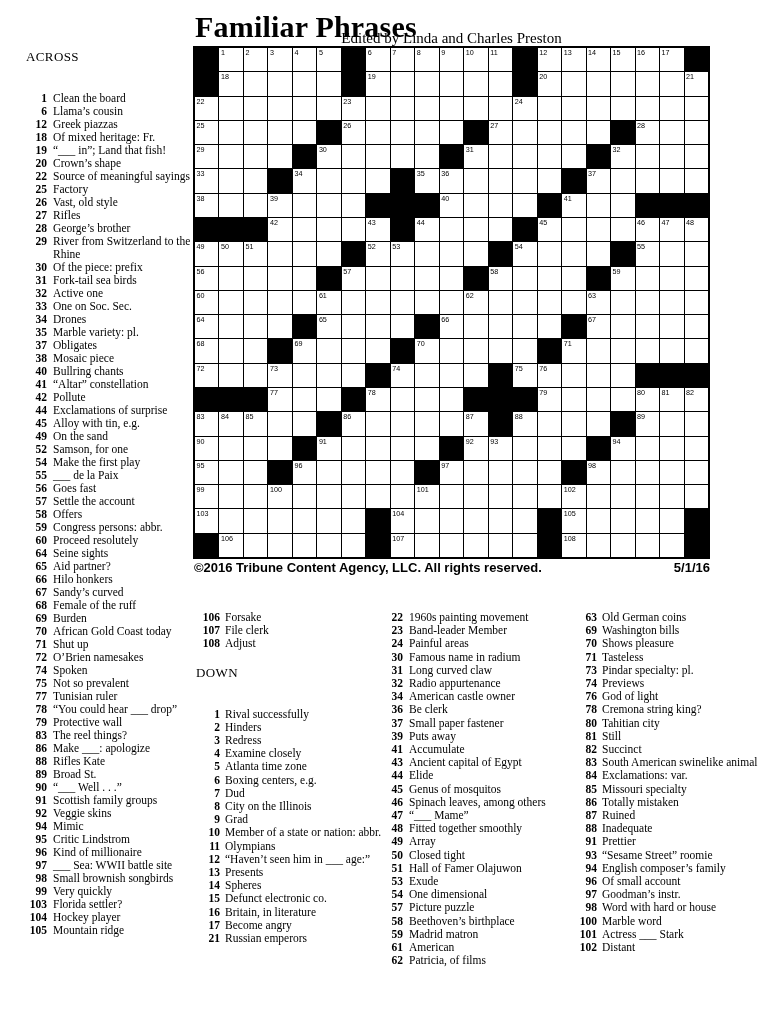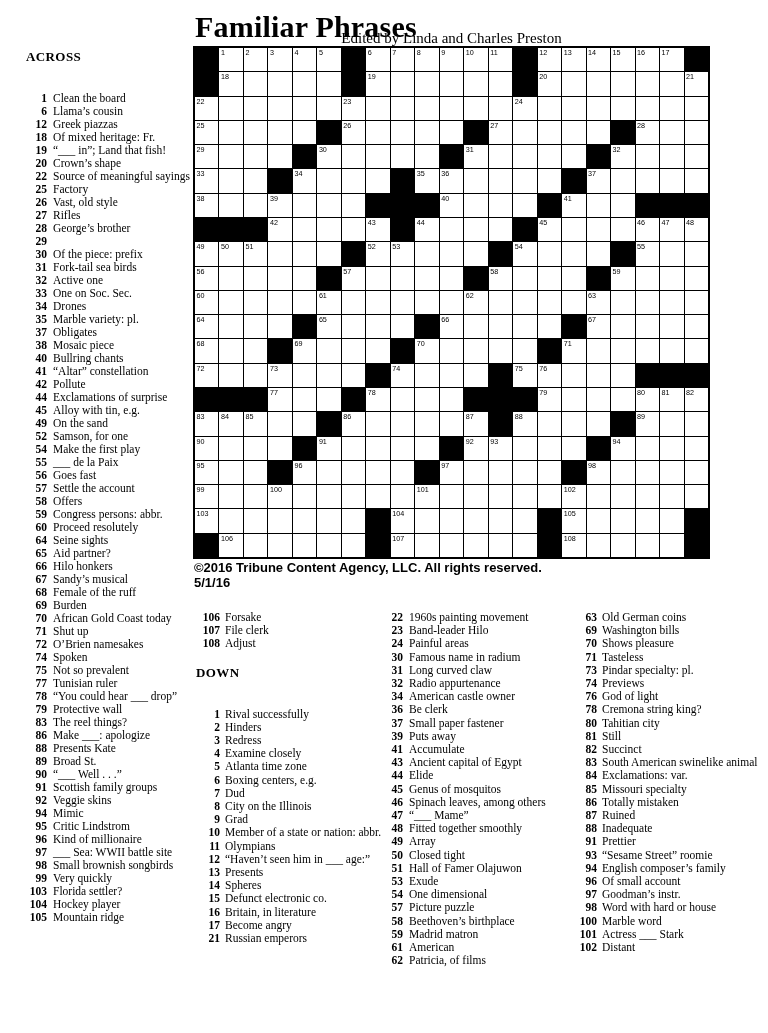--- a/index.html
+++ b/index.html
@@ -5,21 +5,21 @@
   html,body{margin:0;padding:0;}
   body{
     width:768px;height:1033px;position:relative;overflow:hidden;
     background:#fff;color:#000;
     font-family:"Liberation Serif", serif;
   }
   
   #title{position:absolute;left:195px;top:10px;font-size:30px;font-weight:bold;letter-spacing:.2px;}
   #byline{position:absolute;top:30px;left:193px;width:517px;text-align:center;font-size:15px;}
   
-  .panel-label{font-size:13px;font-weight:bold;letter-spacing:.4px;}
+  .panel-label{font-size:13px;font-weight:normal;letter-spacing:.4px;}
   .clue{display:flex;align-items:flex-start;}
   .cn{font-weight:bold;text-align:right;flex:none;}
   .ct{flex:1;}
   #across-panel{position:absolute;left:26px;top:49px;width:173px;}
   #across-list{margin-top:27px;}
   #across-panel .clue{font-size:11.5px;line-height:13px;}
   #across-panel .cn{width:21px;padding-right:6px;}
   .bottom-col{position:absolute;top:611px;}
   .bottom-col .clue{font-size:11.5px;line-height:13.2px;}
   #bottom-col1{left:196px;width:190px;}
@@ -39,21 +39,21 @@
   .cell{background:#fff;position:relative;}
   .cell.black{background:#000;}
   .cell .num{
     position:absolute;top:0;left:1.5px;
     font-family:"Liberation Sans", sans-serif;font-size:7.2px;line-height:9px;
   }
   
   #footer-row{
     position:absolute;left:194px;top:560px;width:516px;
     display:flex;justify-content:space-between;
-    font-family:"Liberation Sans", sans-serif;font-size:13px;font-weight:bold;flex-direction:column;
+    font-family:"Liberation Sans", sans-serif;font-size:13px;font-weight:bold;
   }
 </style>
 </head>
 <body>
 
 <div id="title">Familiar Phrases</div>
 <div id="byline">Edited by Linda and Charles Preston</div>
 
 <div id="across-panel">
   <div class="panel-label">ACROSS</div>
@@ -97,20 +97,21 @@
       <div class="clue">
         <span class="cn">27</span>
         <span class="ct">Rifles</span>
       </div>
       <div class="clue">
         <span class="cn">28</span>
         <span class="ct">George’s brother</span>
       </div>
       <div class="clue">
         <span class="cn">29</span>
+        <span class="ct">River from Switzerland to the Rhine</span>
       </div>
       <div class="clue">
         <span class="cn">30</span>
         <span class="ct">Of the piece: prefix</span>
       </div>
       <div class="clue">
         <span class="cn">31</span>
         <span class="ct">Fork-tail sea birds</span>
       </div>
       <div class="clue">
@@ -200,21 +201,21 @@
       <div class="clue">
         <span class="cn">65</span>
         <span class="ct">Aid partner?</span>
       </div>
       <div class="clue">
         <span class="cn">66</span>
         <span class="ct">Hilo honkers</span>
       </div>
       <div class="clue">
         <span class="cn">67</span>
-        <span class="ct">Sandy’s musical</span>
+        <span class="ct">Sandy’s curved</span>
       </div>
       <div class="clue">
         <span class="cn">68</span>
         <span class="ct">Female of the ruff</span>
       </div>
       <div class="clue">
         <span class="cn">69</span>
         <span class="ct">Burden</span>
       </div>
       <div class="clue">
@@ -252,21 +253,21 @@
       <div class="clue">
         <span class="cn">83</span>
         <span class="ct">The reel things?</span>
       </div>
       <div class="clue">
         <span class="cn">86</span>
         <span class="ct">Make ___: apologize</span>
       </div>
       <div class="clue">
         <span class="cn">88</span>
-        <span class="ct">Presents Kate</span>
+        <span class="ct">Rifles Kate</span>
       </div>
       <div class="clue">
         <span class="cn">89</span>
         <span class="ct">Broad St.</span>
       </div>
       <div class="clue">
         <span class="cn">90</span>
         <span class="ct">“___ Well . . .”</span>
       </div>
       <div class="clue">
@@ -1074,21 +1075,21 @@
 </div>
 
 <div class="bottom-col" id="bottom-col2">
   <div id="down-col2-list">
       <div class="clue">
         <span class="cn">22</span>
         <span class="ct">1960s painting movement</span>
       </div>
       <div class="clue">
         <span class="cn">23</span>
-        <span class="ct">Band-leader Hilo</span>
+        <span class="ct">Band-leader Member</span>
       </div>
       <div class="clue">
         <span class="cn">24</span>
         <span class="ct">Painful areas</span>
       </div>
       <div class="clue">
         <span class="cn">30</span>
         <span class="ct">Famous name in radium</span>
       </div>
       <div class="clue">

